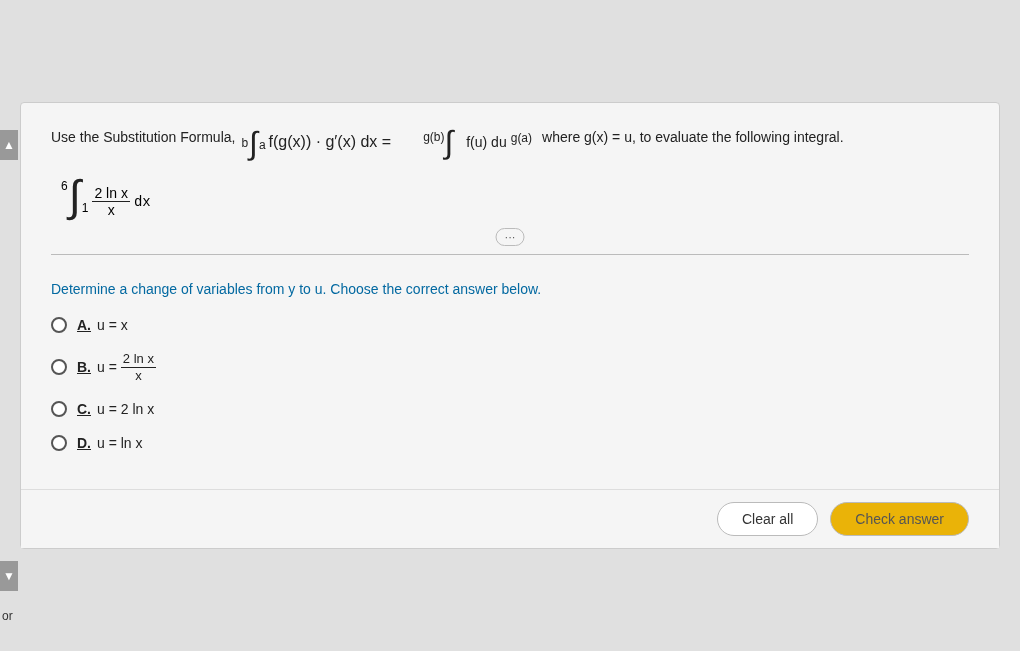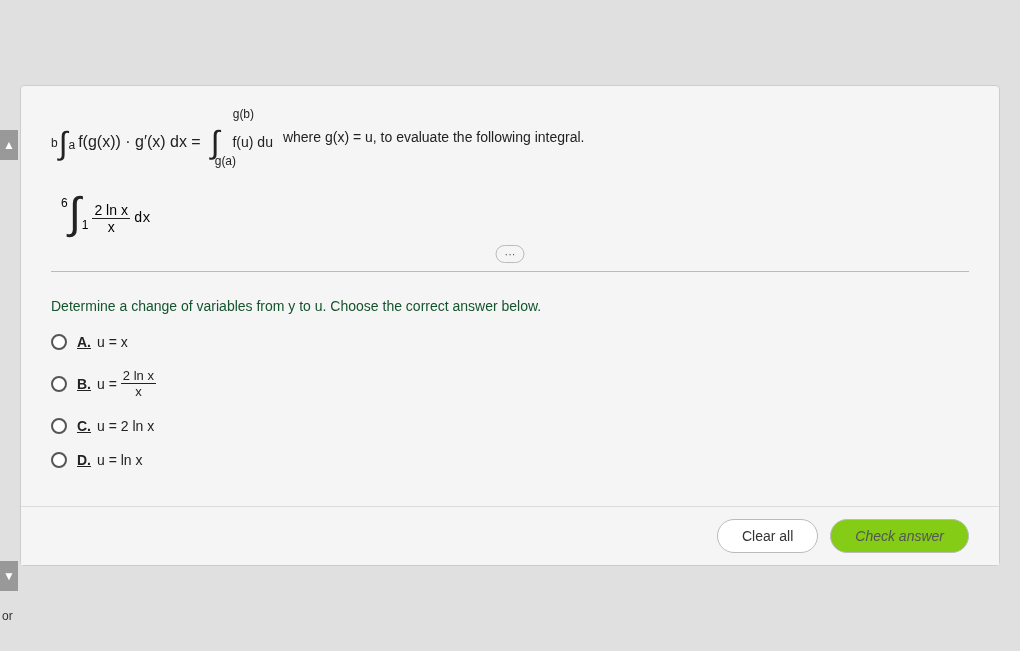--- a/index.html
+++ b/index.html
@@ -104,21 +104,21 @@
       color: #555;
     }
 
     
     .question-section {
       padding: 10px 30px 20px 30px;
     }
 
     .question-text {
       font-size: 14px;
-      color: #14532d;
+      color: #0369a1;
       margin-bottom: 20px;
     }
 
     
     .answer-option {
       display: flex;
       align-items: center;
       margin-bottom: 18px;
       font-size: 14px;
       color: #222;
@@ -178,23 +178,22 @@
       cursor: pointer;
       border: 1px solid #bbb;
     }
 
     .btn-clear {
       background: white;
       color: #333;
     }
 
     .btn-check {
-      background: #84cc16;
+      background: #eab308;
       color: #555;
-      font-style: italic;
     }
 
     .page-wrapper {
       position: relative;
       width: 1020px;
       height: 651px;
       background: #e0e0e0;
       display: flex;
       align-items: center;
       justify-content: center;
@@ -253,33 +252,34 @@
 
   <div class="or-label">
     <span>or</span>
   </div>
 
   <div class="main-container">
 
     <div class="content-area">
 
       <div class="formula-intro">
+        <span class="text-part">Use the Substitution Formula,</span>
 
         <span style="display:inline-flex;align-items:flex-end;position:relative;">
           <span style="display:inline-flex;flex-direction:column;align-items:flex-start;font-size:12px;margin-right:1px;">
             <span style="align-self:flex-end;font-size:12px;margin-bottom:2px;">b</span>
           </span>
           <span style="font-size:32px;line-height:0.9;position:relative;top:4px;">∫</span>
           <span style="display:inline-flex;flex-direction:column;align-items:flex-start;font-size:12px;margin-left:1px;">
             <span style="margin-top:14px;font-size:12px;">a</span>
           </span>
           <span style="font-size:16px;margin-left:3px;white-space:nowrap;"> f(g(x)) · g′(x) dx =</span>
         </span>
 
-        <span style="display:inline-flex;flex-direction:column;align-items:flex-start;margin-left:4px;">
+        <span style="display:inline-flex;align-items:center;margin-left:4px;">
           <span style="font-size:12px;margin-left:22px;margin-bottom:1px;">g(b)</span>
           <span style="display:inline-flex;align-items:flex-end;">
             <span style="font-size:32px;line-height:0.9;position:relative;top:4px;">∫</span>
             <span style="font-size:14px;margin-left:13px;white-space:nowrap;">f(u) du</span>
           </span>
           <span style="font-size:12px;margin-left:4px;">g(a)</span>
         </span>
 
         <span style="font-size:14px;white-space:nowrap;margin-left:4px;">where g(x) = u, to evaluate the following integral.</span>
       </div>

